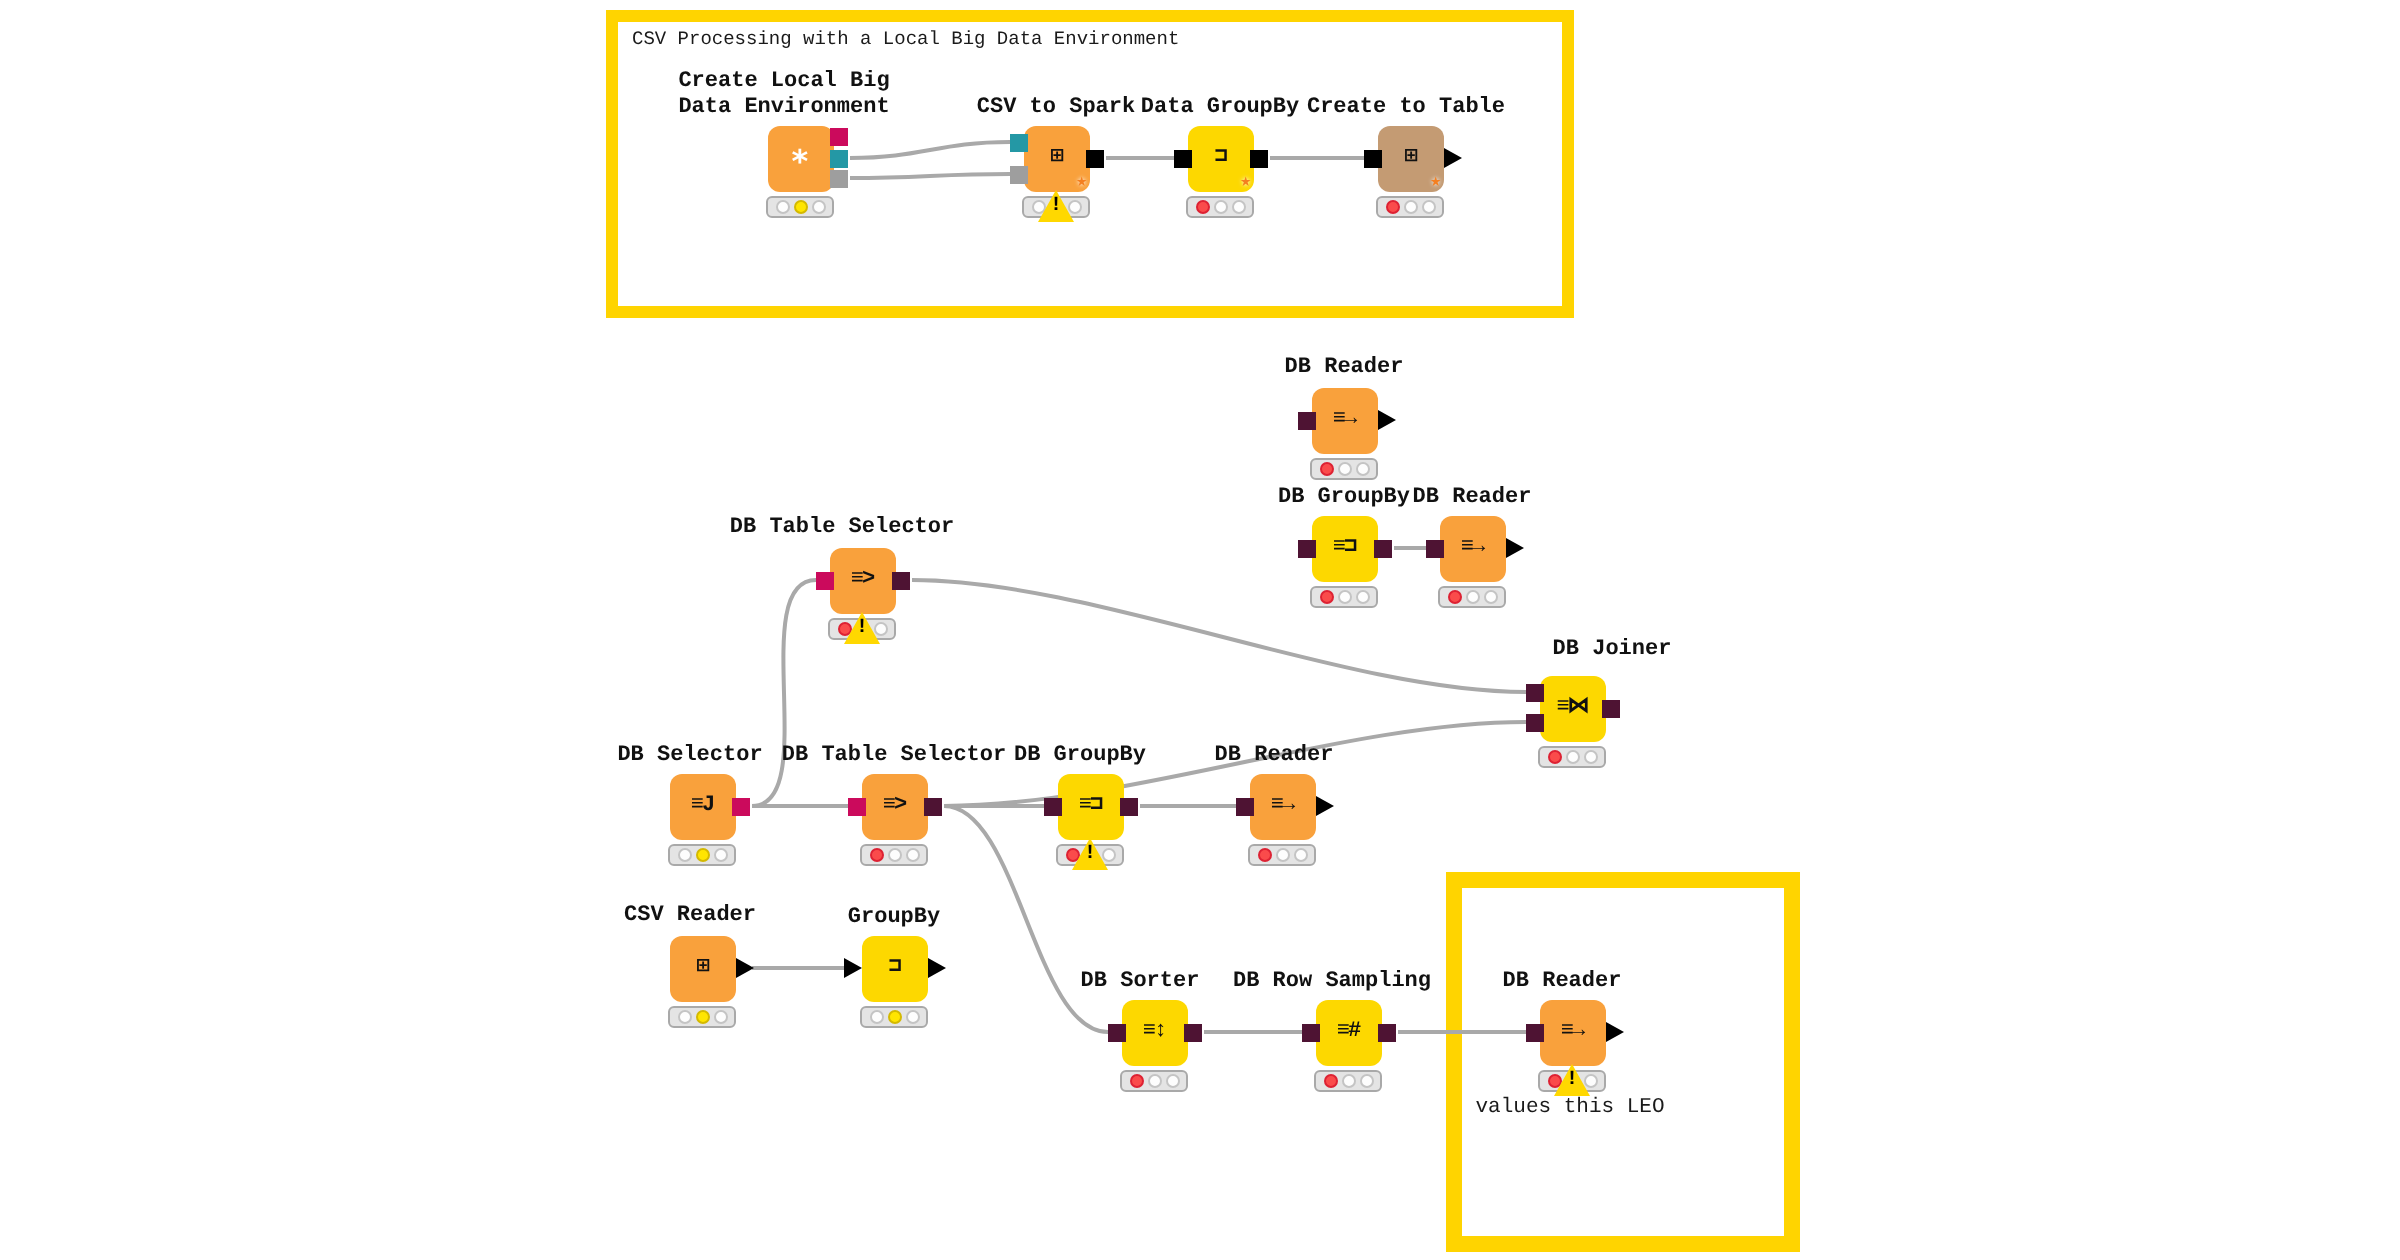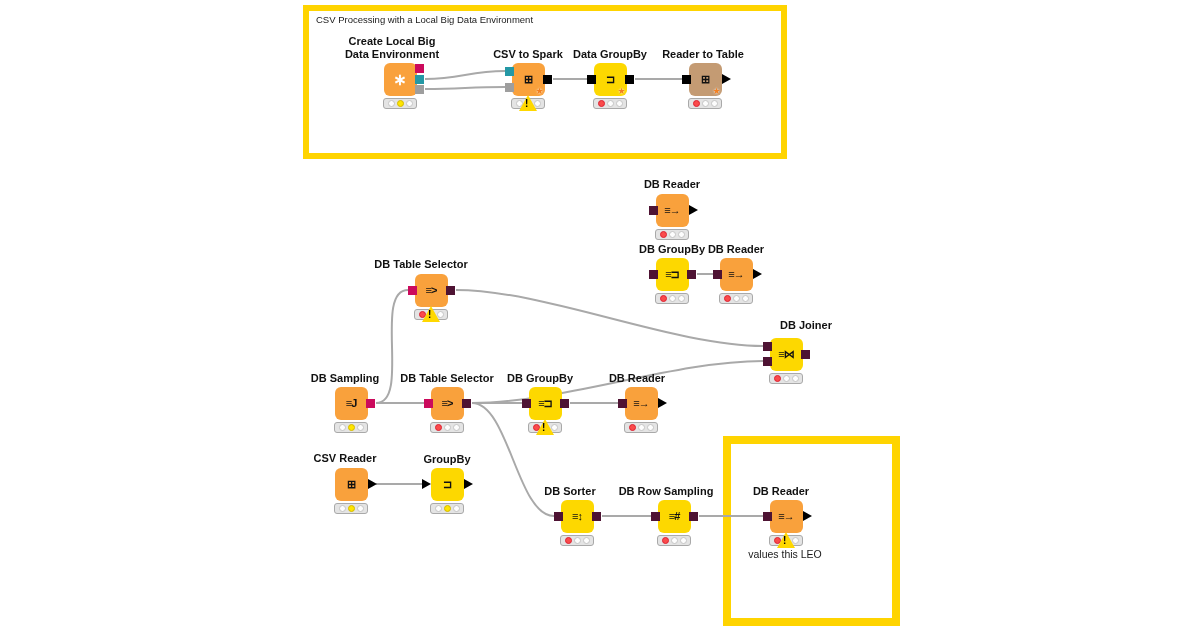--- a/index.html
+++ b/index.html
@@ -1,18 +1,18 @@
 <!DOCTYPE html>
 <html><head>
 <meta charset="utf-8">
 <style>
   html,body{margin:0;padding:0;background:#fff;}
   #canvas{
     position:relative;width:1200px;height:630px;overflow:hidden;
-    background:#ffffff;font-family:Liberation Sans, sans-serif;
+    background:#ffffff;font-family:Liberation Mono, monospace;
   }
   .annotation{position:absolute;z-index:1;background:#fff;box-sizing:border-box;}
   .annotation-title{
     position:absolute;top:3px;left:7px;font-size:9.5px;color:#1a1a1a;white-space:nowrap;
   }
   #wires{position:absolute;top:0;left:0;z-index:2;pointer-events:none;}
   .node{
     position:absolute;width:33px;height:33px;border-radius:6px;z-index:4;
     display:flex;align-items:center;justify-content:center;
   }
@@ -118,21 +118,21 @@
       <span class="badge">★</span>
       <div class="port port-sq" style="background: rgb(0, 0, 0); top: 12px; left: -7px;"></div>
       <div class="port port-sq" style="background: rgb(0, 0, 0); top: 12px; right: -7px;"></div>
     </div>
     <div class="status" style="left: 593px; top: 98px;">
       <div class="light" style="background: rgb(250, 75, 75); border-color: rgb(221, 34, 51);"></div>
       <div class="light"></div>
       <div class="light"></div>
     </div>
     <div class="node-label" style="left: 703px; top: 48px;">
-      <div>Reader to Table</div>
+      <div>Create to Table</div>
     </div>
     <div class="node" style="left: 688.5px; top: 62.5px; background: rgb(196, 155, 115);">
       <span class="node-icon">⊞</span>
       <span class="badge">★</span>
       <div class="port port-sq" style="background: rgb(0, 0, 0); top: 12px; left: -7px;"></div>
       <div class="port port-tri" style="border-left-color: rgb(0, 0, 0); top: 11px; right: -9px;"></div>
     </div>
     <div class="status" style="left: 688px; top: 98px;">
       <div class="light" style="background: rgb(250, 75, 75); border-color: rgb(221, 34, 51);"></div>
       <div class="light"></div>
@@ -201,21 +201,21 @@
       <div class="port port-sq" style="background: rgb(78, 19, 51); top: 4px; left: -7px;"></div>
       <div class="port port-sq" style="background: rgb(78, 19, 51); top: 19px; left: -7px;"></div>
       <div class="port port-sq" style="background: rgb(78, 19, 51); top: 12px; right: -7px;"></div>
     </div>
     <div class="status" style="left: 769px; top: 373px;">
       <div class="light" style="background: rgb(250, 75, 75); border-color: rgb(221, 34, 51);"></div>
       <div class="light"></div>
       <div class="light"></div>
     </div>
     <div class="node-label" style="left: 345px; top: 372px;">
-      <div>DB Sampling</div>
+      <div>DB Selector</div>
     </div>
     <div class="node" style="left: 334.5px; top: 386.5px; background: rgb(249, 161, 60);">
       <span class="node-icon">≡J</span>
       <div class="port port-sq" style="background: rgb(203, 10, 92); top: 12px; right: -7px;"></div>
     </div>
     <div class="status" style="left: 334px; top: 422px;">
       <div class="light"></div>
       <div class="light" style="background: rgb(255, 229, 0); border-color: rgb(212, 185, 0);"></div>
       <div class="light"></div>
     </div>

